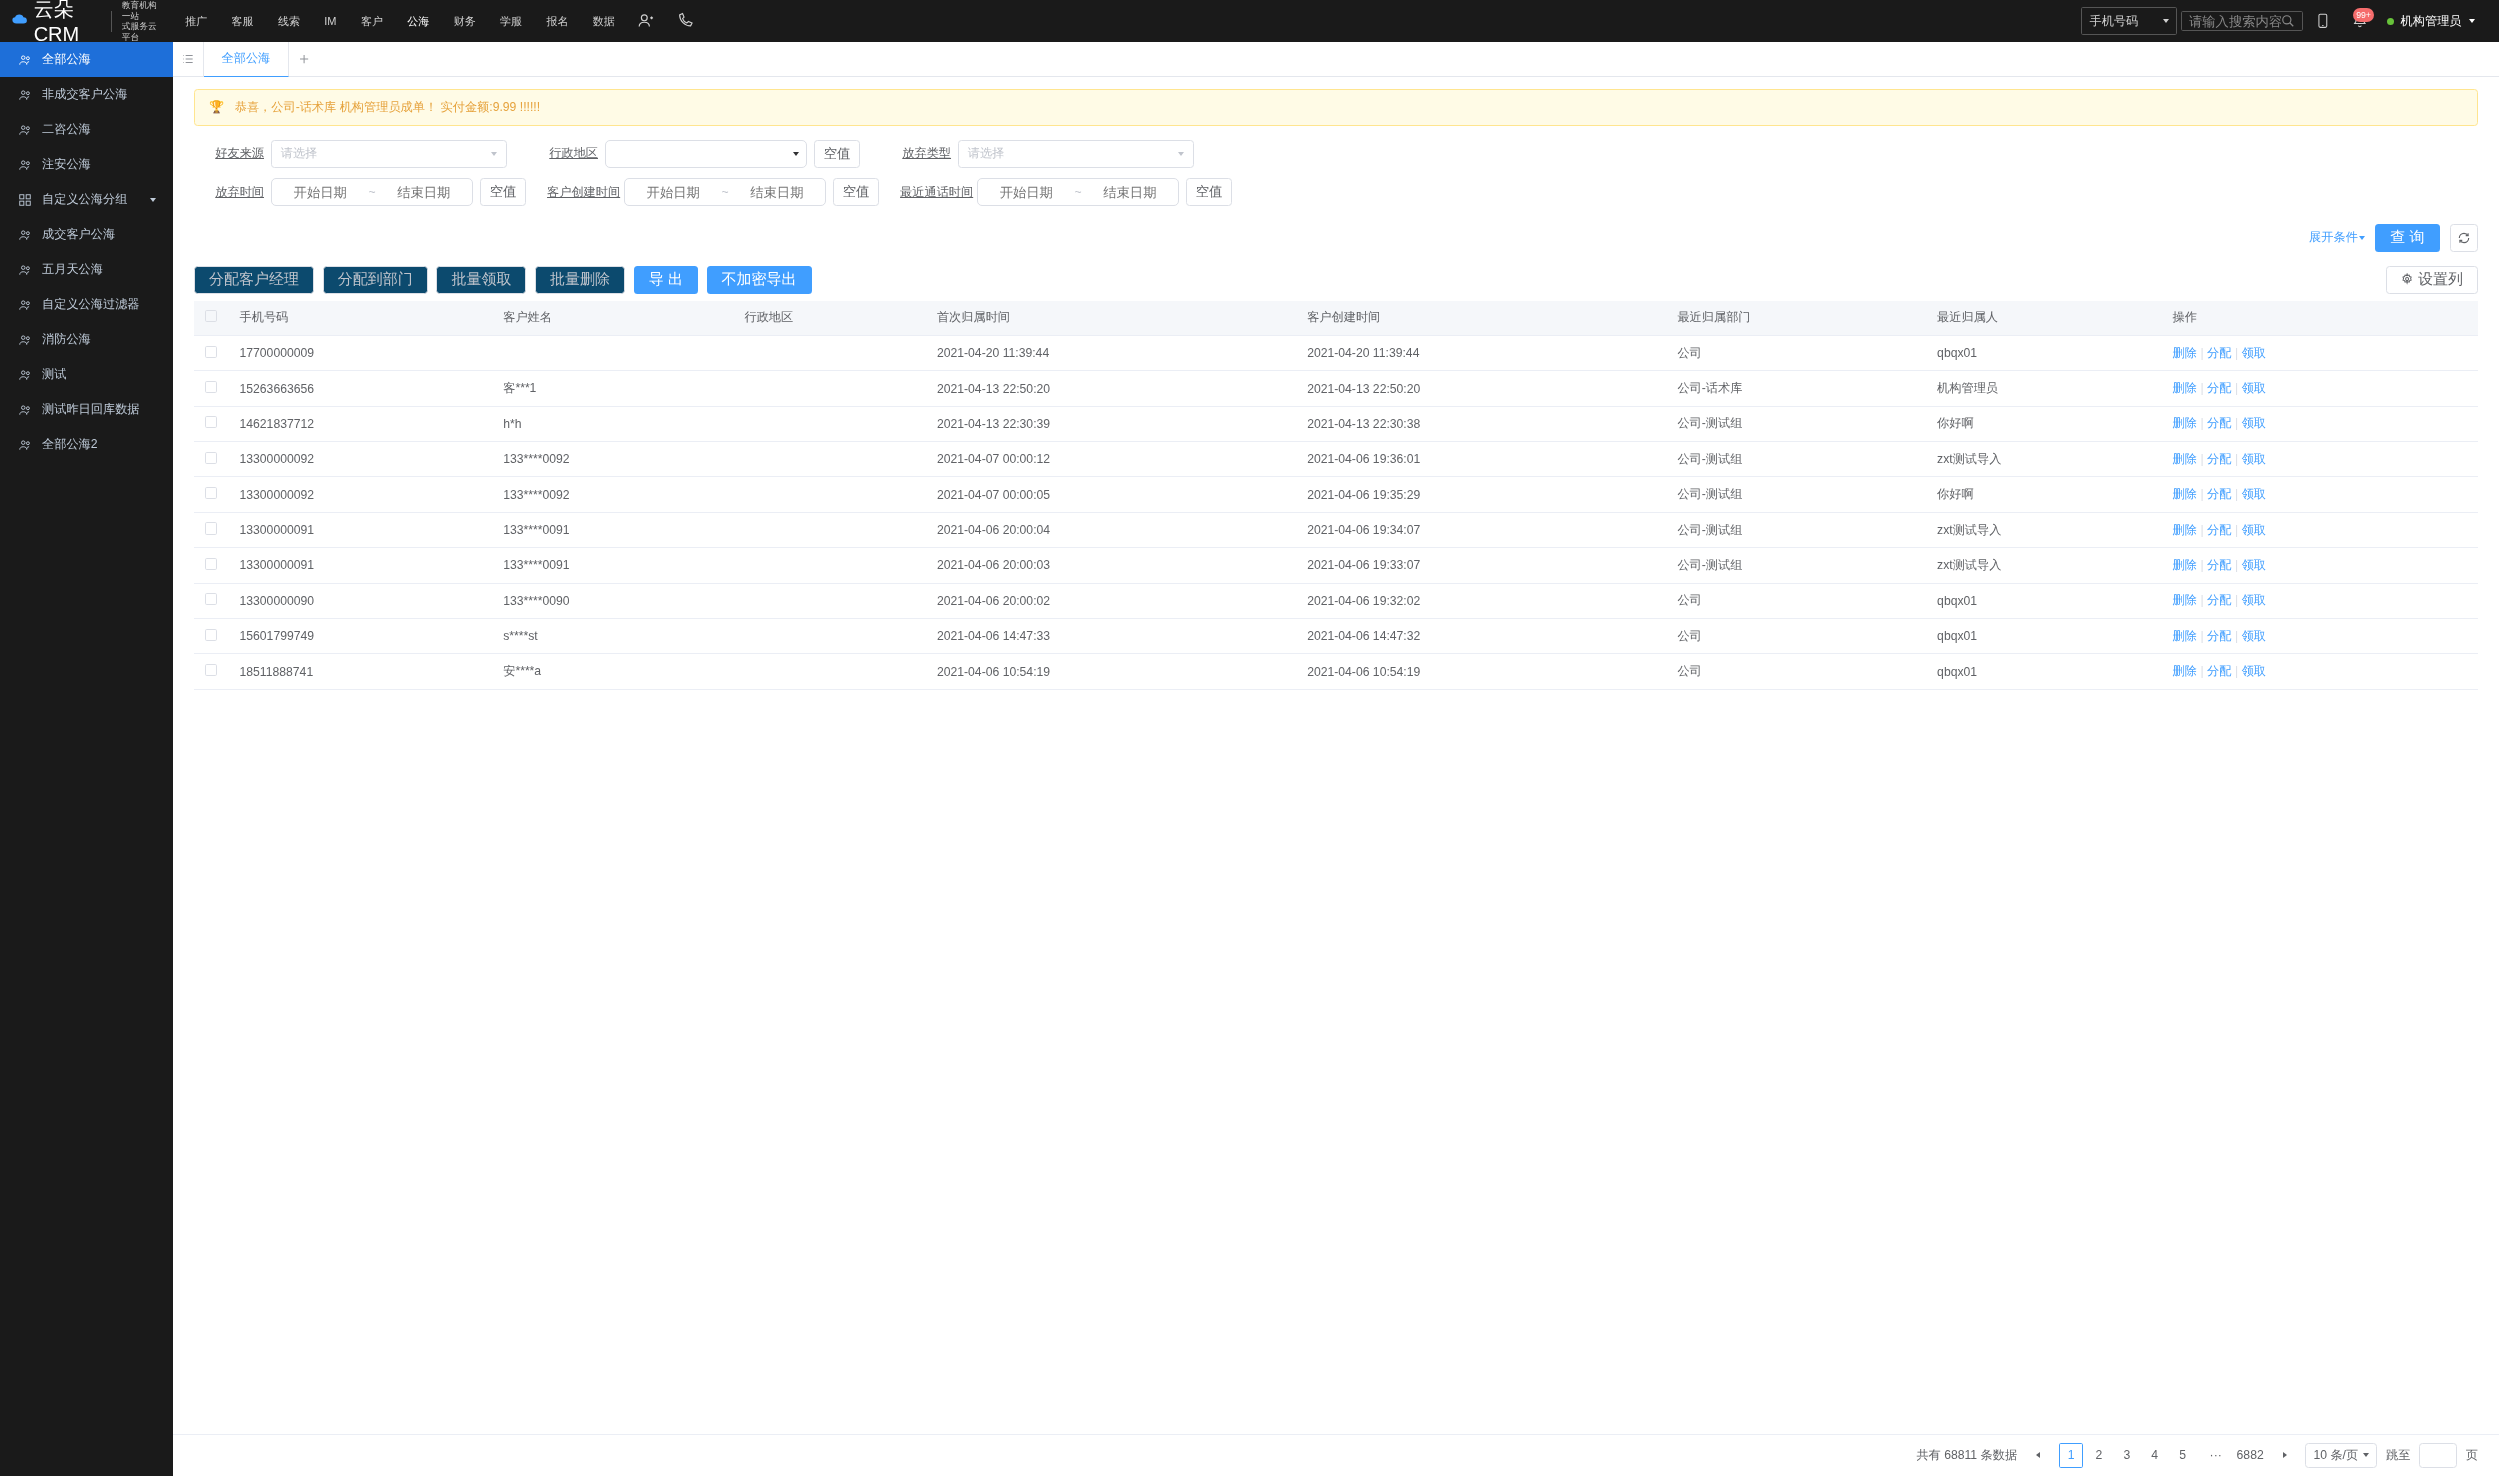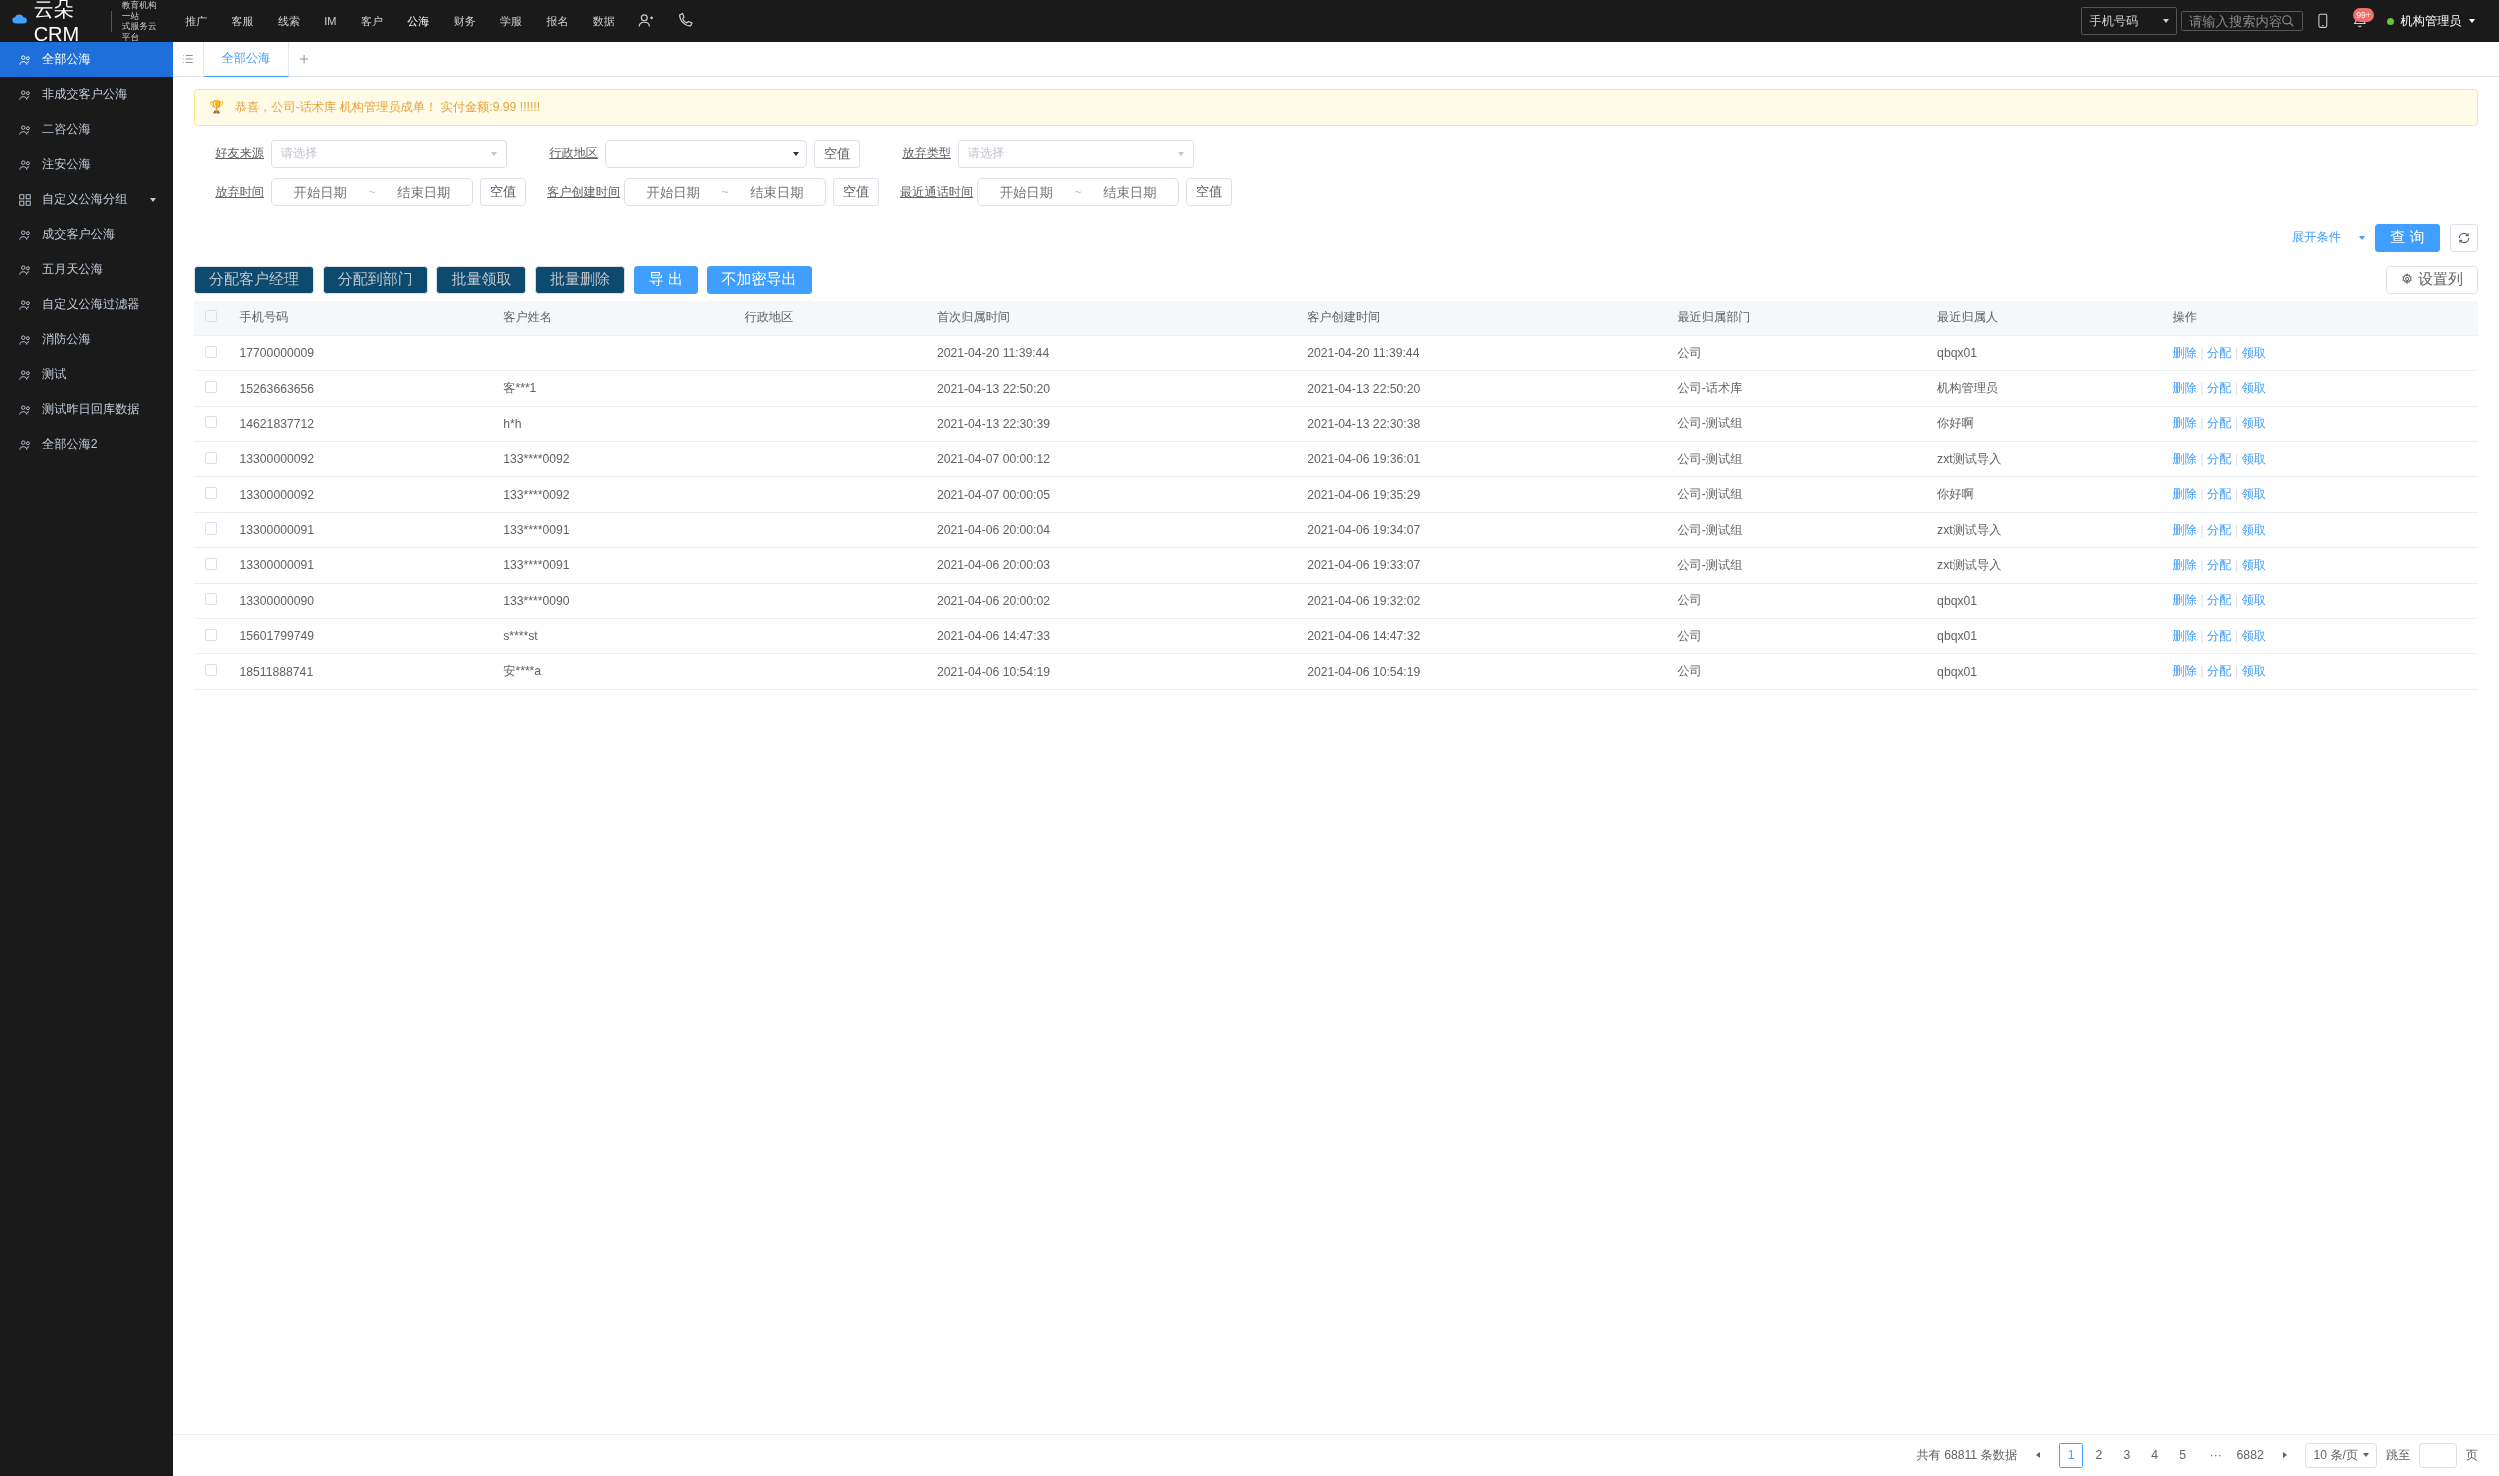--- a/index.html
+++ b/index.html
@@ -51,21 +51,21 @@
 .filter-row { display: flex; gap: 21px; margin-bottom: 10.5px; }
 .filter-item { display: flex; align-items: center; gap: 7px; }
 .filter-label { width: 70px; text-align: right; color: #606266; white-space: nowrap; text-decoration: underline; }
 .filter-select { width: 236px; height: 28px; border: 0.9px solid #dcdfe6; border-radius: 3.5px; padding: 0 8.7px; display: flex; align-items: center; justify-content: space-between; color: #c0c4cc; cursor: pointer; background: #fff; }
 .filter-input-wrap { width: 202px; height: 28px; border: 0.9px solid #dcdfe6; border-radius: 5px; display: flex; align-items: center; background: #fff; }
 .filter-input-wrap input { border: none; outline: none; flex: 1; padding: 0 7px; color: #c0c4cc; width: 50%; text-align: center; }
 .range-sep { color: #c0c4cc; }
 .clear-btn { height: 28px; padding: 0 8.7px; border: 0.9px solid #dcdfe6; border-radius: 3.5px; background: #fff; cursor: pointer; color: #606266; }
 
 .filter-actions { display: flex; justify-content: flex-end; align-items: center; gap: 10.5px; padding: 7px 21px; }
-.expand-link { color: #409eff; cursor: pointer; display: flex; align-items: center; gap: 18px; text-align: right; }
+.expand-link { color: #409eff; cursor: pointer; display: flex; align-items: center; gap: 1px; text-align: right; }
 .btn { height: 28px; padding: 0 14px; border-radius: 3.5px; cursor: pointer; border: 0.9px solid transparent; display: inline-flex; align-items: center; justify-content: center; font-size: 15px; }
 .btn-primary { background: #409eff; color: #fff; }
 .btn-default { background: #fff; border-color: #dcdfe6; color: #606266; }
 .btn-disabled { background: #0c4a6e; border-color: #dcdfe6; color: #c0c4cc; cursor: not-allowed; }
 .btn-icon { width: 28px; padding: 0; }
 
 
 .toolbar { padding: 7px 21px; display: flex; align-items: center; gap: 8.7px; }
 .toolbar-right { margin-left: auto; }
 .settings-btn { display: flex; align-items: center; gap: 5.2px; }

